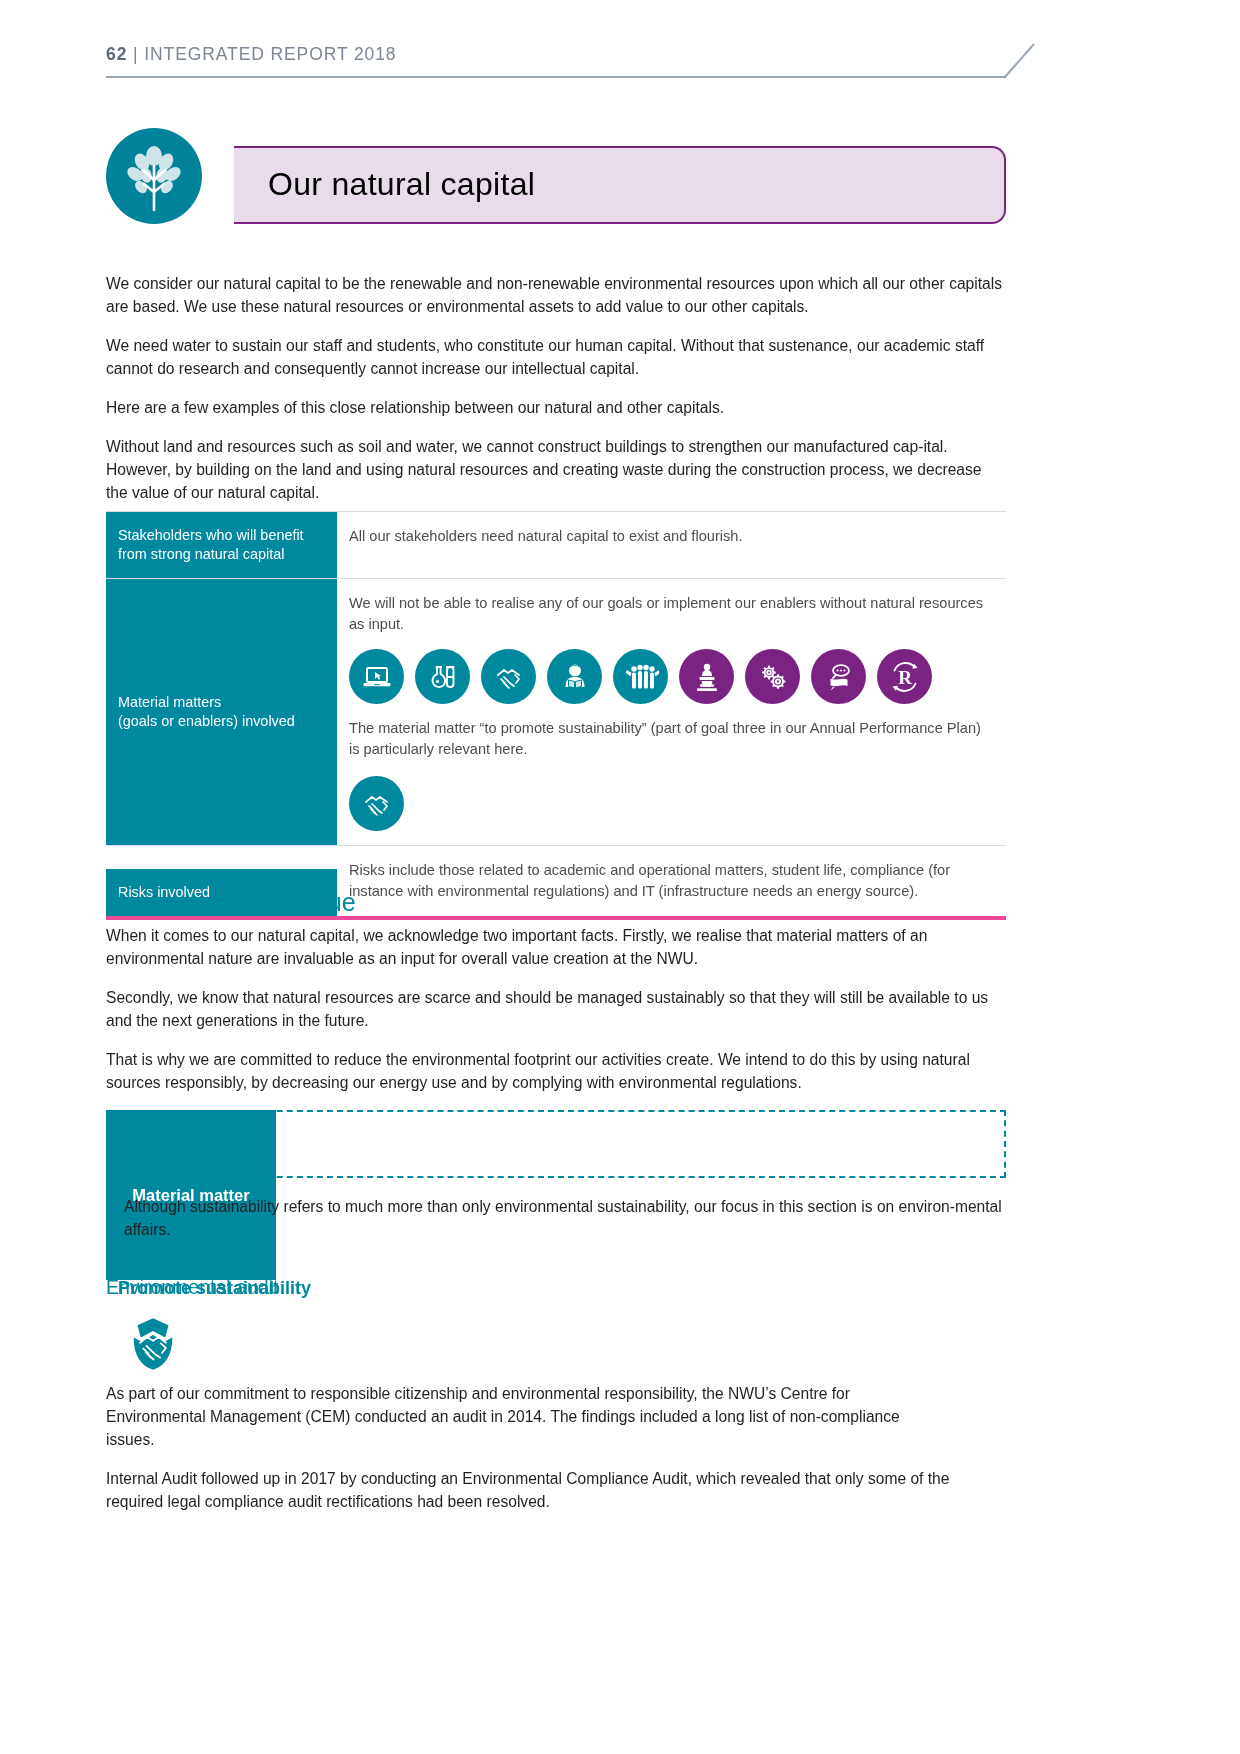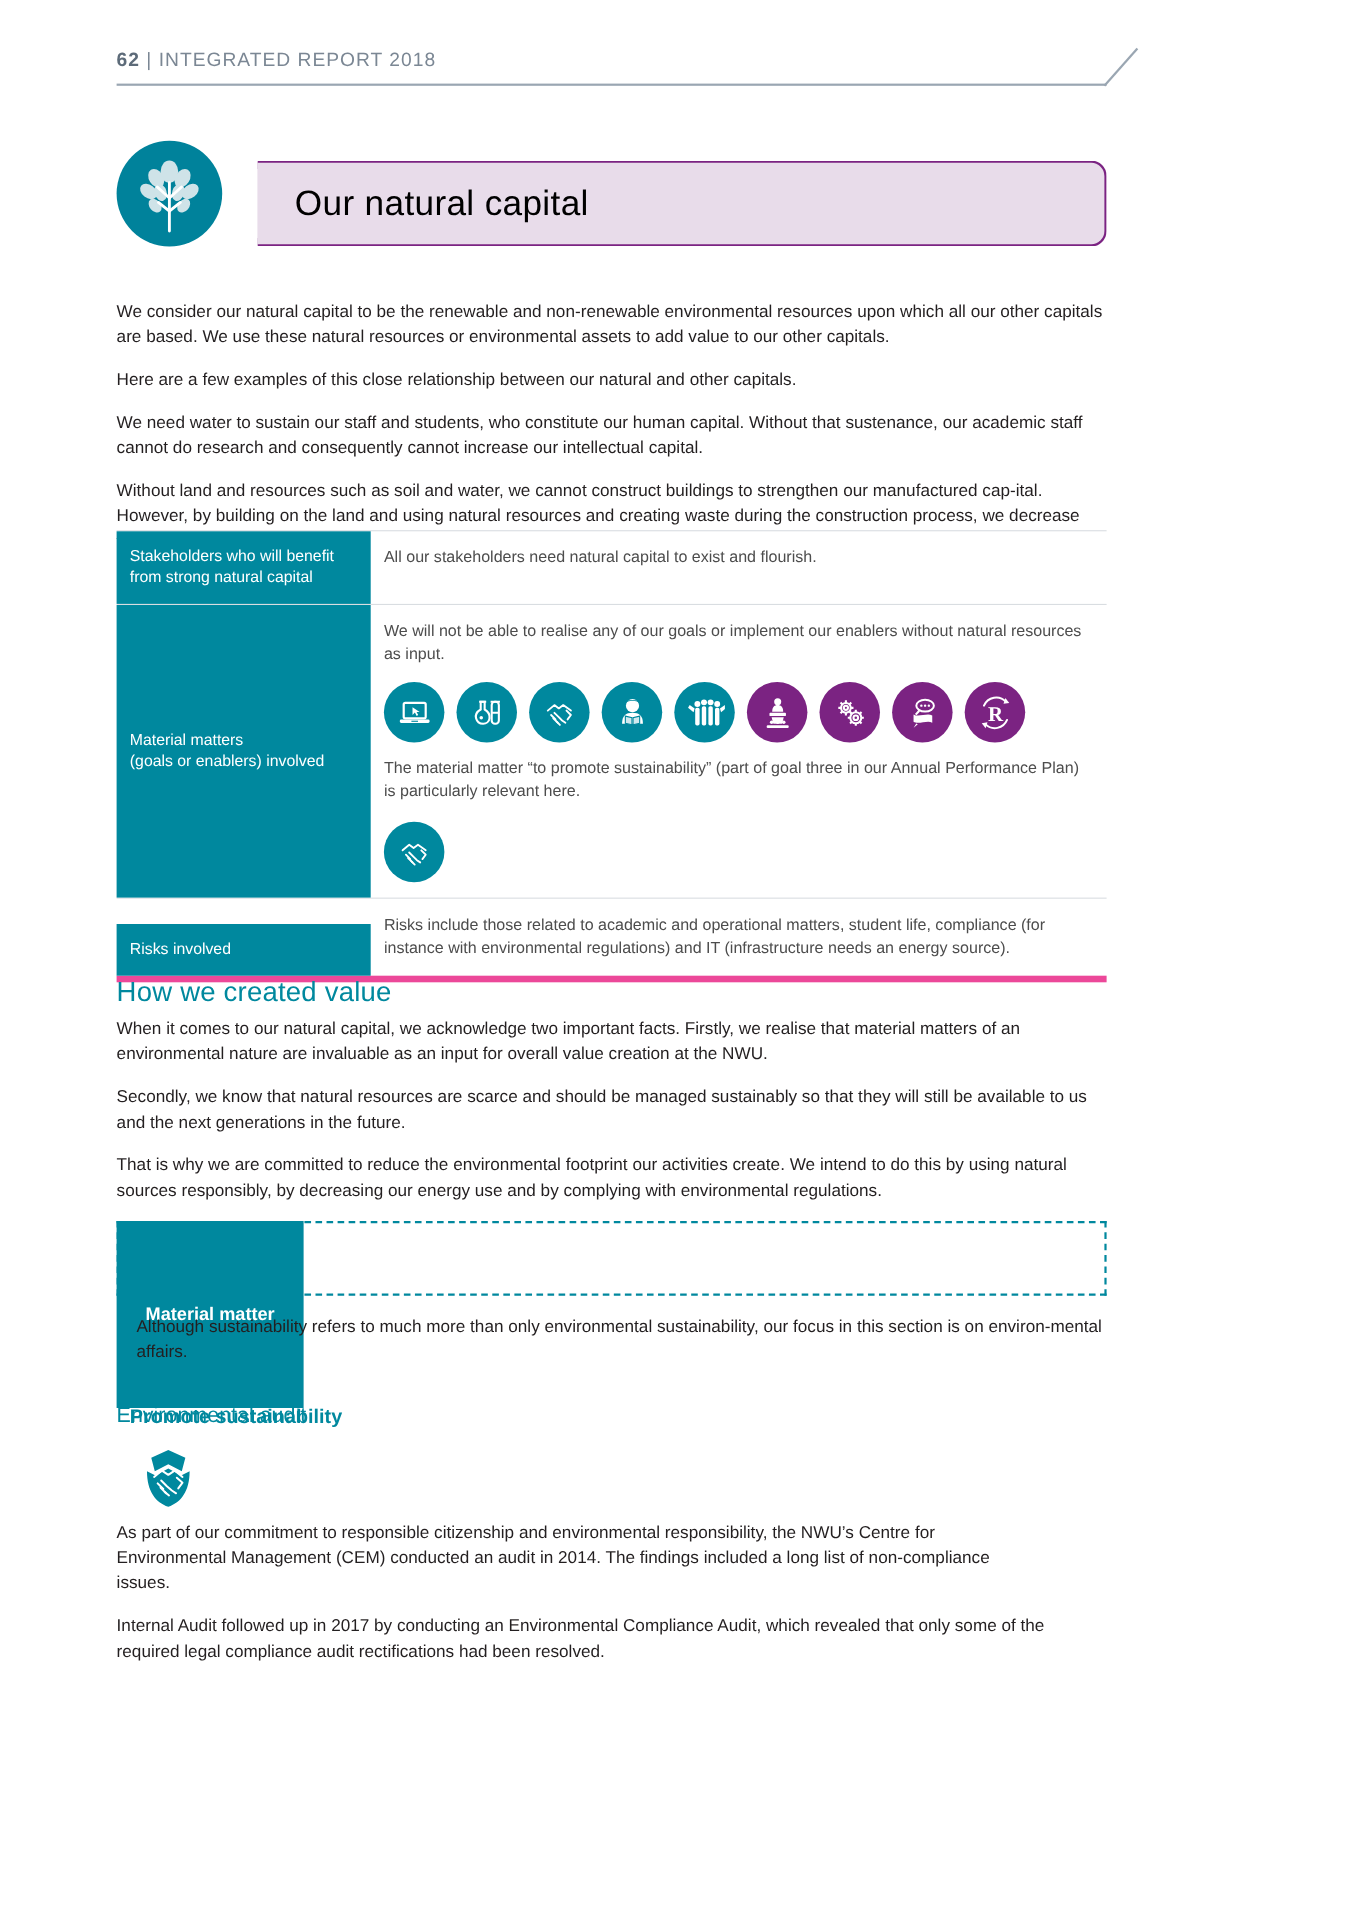--- a/index.html
+++ b/index.html
@@ -95,24 +95,24 @@
     font-size: 15.6px;
     line-height: 23px;
     color: #231f20;
     margin-bottom: 16px;
   }
 
   
   .info-table {
     position: absolute;
     left: 106px;
-    top: 482px;
+    top: 511px;
     width: 900px;
     border-top: 1px solid #d9dde1;
-    border-bottom: 6px solid #ec4899;
+    border-bottom: 4px solid #ec4899;
   }
   .itrow { display: flex; border-bottom: 1px solid #d9dde1; }
   .itrow:last-child { border-bottom: none; align-items: flex-end; }
   .itlabel {
     width: 231px;
     flex: 0 0 231px;
     background: #00889e;
     color: #ffffff;
     font-size: 14.4px;
     line-height: 19px;
@@ -246,22 +246,22 @@
         <path d="M36 40 L47 30"></path>
         <path d="M36 52 L26 44"></path>
         <path d="M36 52 L46 44"></path>
       </g>
     </svg>
   </div>
 </div>
 
 <div class="content" style="top:272px;">
   <p class="body">We consider our natural capital to be the renewable and non-renewable environmental resources upon which all our other capitals are based. We use these natural resources or environmental assets to add value to our other capitals.</p>
+  <p class="body">We need water to sustain our staff and students, who constitute our human capital. Without that sustenance, our academic staff cannot do research and consequently cannot increase our intellectual capital.</p>
   <p class="body">Here are a few examples of this close relationship between our natural and other capitals.</p>
-  <p class="body">We need water to sustain our staff and students, who constitute our human capital. Without that sustenance, our academic staff cannot do research and consequently cannot increase our intellectual capital.</p>
   <p class="body">Without land and resources such as soil and water, we cannot construct buildings to strengthen our manufactured cap-ital. However, by building on the land and using natural resources and creating waste during the construction process, we decrease the value of our natural capital.</p>
 </div>
 
 <div class="info-table">
 
   <div class="itrow">
     <div class="itlabel">
       <span>Stakeholders who will benefit</span>
       <span>from strong natural capital</span>
     </div>

